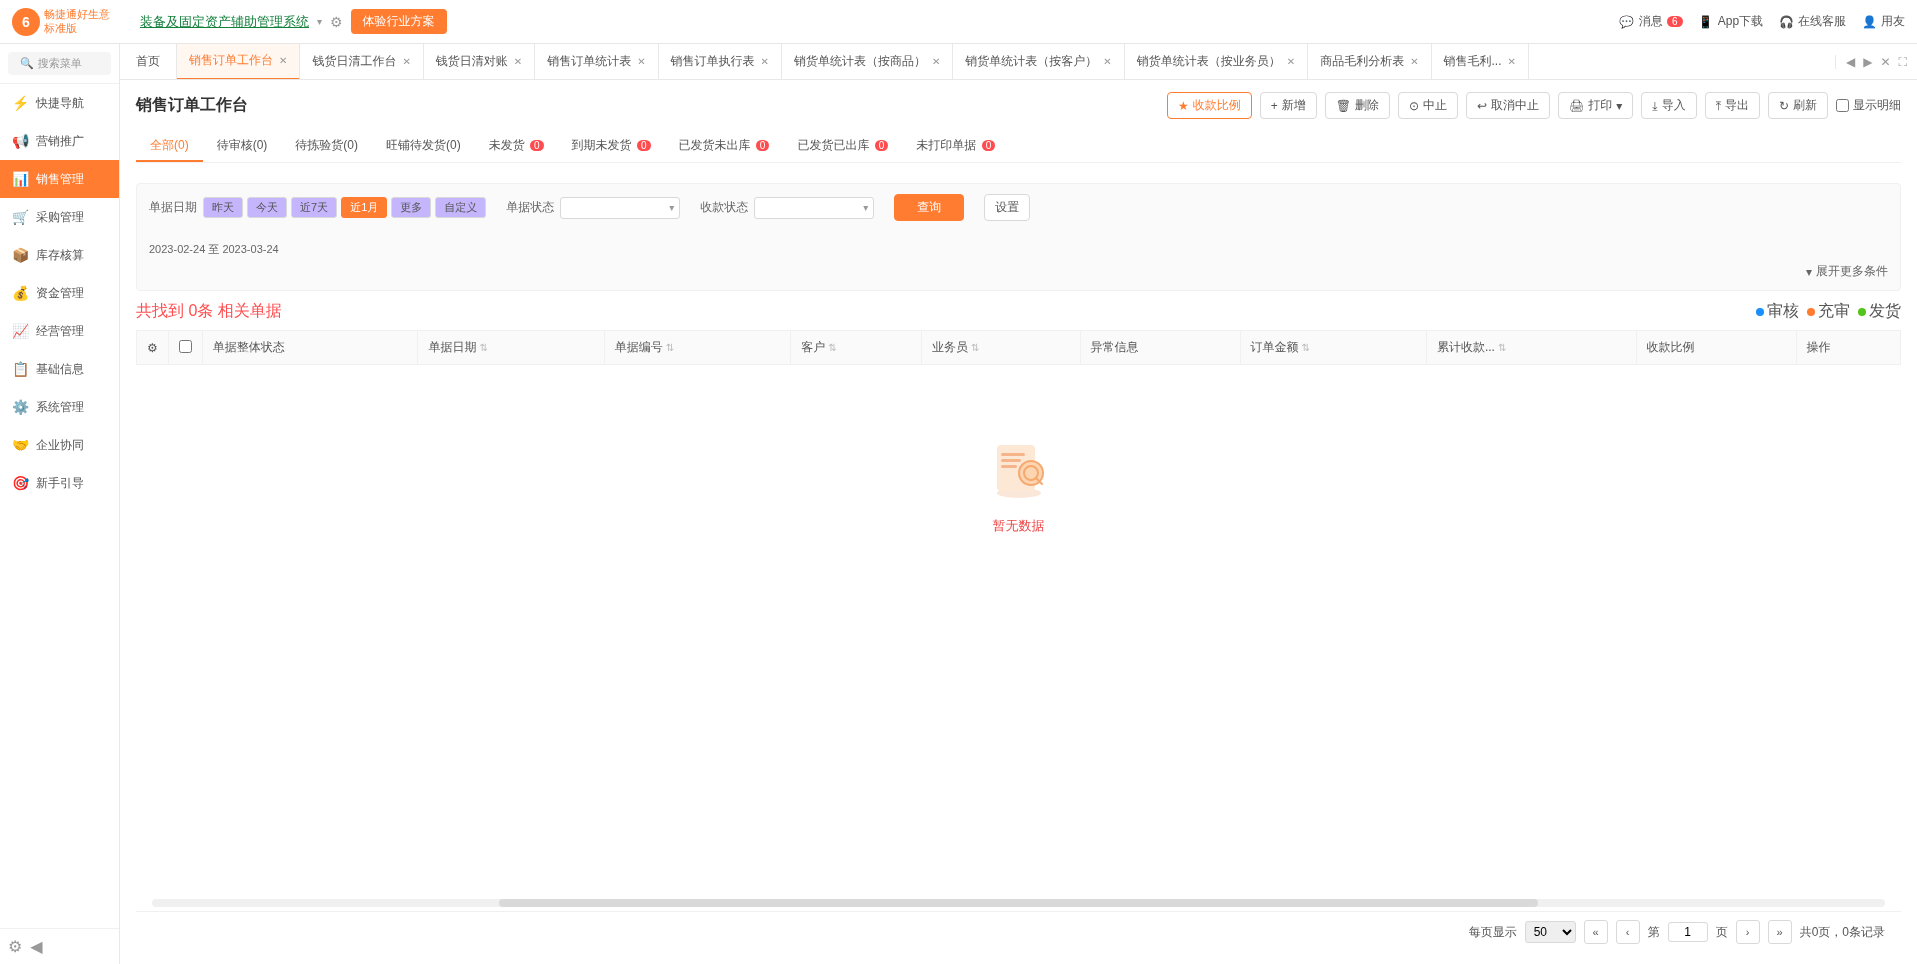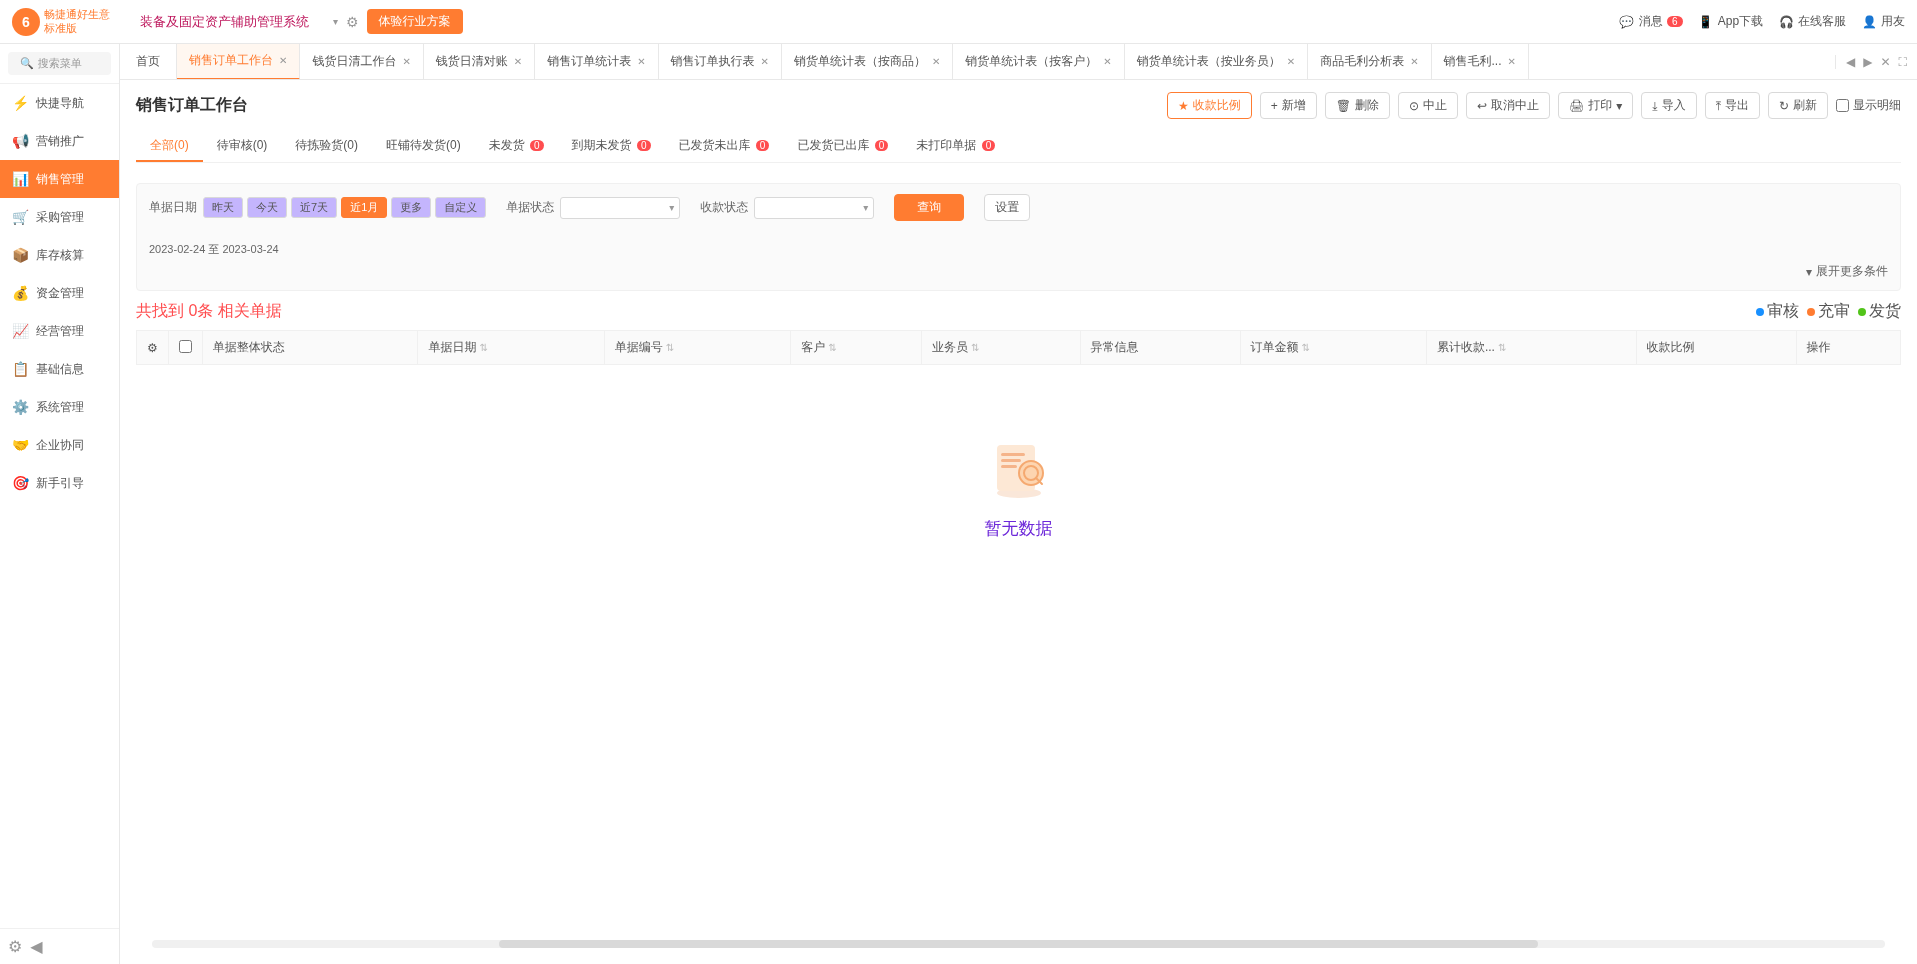--- a/index.html
+++ b/index.html
@@ -12,21 +12,21 @@
     .sidebar { width: 120px; background: #fff; border-right: 1px solid #e8e8e8; flex-shrink: 0; display: flex; flex-direction: column; }
     .content-area { flex: 1; display: flex; flex-direction: column; overflow: hidden; }
     .tab-bar { display: flex; align-items: center; background: #fff; border-bottom: 1px solid #e8e8e8; height: 36px; flex-shrink: 0; overflow: hidden; }
     .main-content { flex: 1; overflow: hidden; background: #fff; }
 
     
     .logo-area { display: flex; align-items: center; width: 120px; flex-shrink: 0; }
     .logo-icon { width: 28px; height: 28px; background: #ff7c31; border-radius: 50%; display: flex; align-items: center; justify-content: center; color: white; font-size: 14px; font-weight: bold; margin-right: 4px; }
     .logo-text { font-size: 11px; color: #ff7c31; line-height: 1.2; }
     .app-title-area { display: flex; align-items: center; flex: 1; margin-left: 8px; }
-    .app-title { font-size: 13px; color: #be185d; margin-right: 24px; }
+    .app-title { font-size: 13px; color: #15803d; margin-right: 8px; text-decoration: underline; }
     .app-title-arrow { color: #999; font-size: 10px; margin-right: 8px; }
     .gear-btn { color: #999; font-size: 14px; margin-right: 8px; cursor: pointer; }
     .industry-btn { background: #ff7c31; color: white; border: none; border-radius: 4px; padding: 4px 12px; font-size: 12px; cursor: pointer; }
     .top-right { display: flex; align-items: center; gap: 16px; margin-left: auto; }
     .top-right-item { display: flex; align-items: center; gap: 4px; color: #555; cursor: pointer; font-size: 12px; }
     .badge { background: #ff4d4f; color: white; border-radius: 10px; padding: 0 4px; font-size: 10px; min-width: 16px; text-align: center; }
 
     
     .sidebar-search { padding: 8px; border-bottom: 1px solid #f0f0f0; }
     .sidebar-search-inner { display: flex; align-items: center; background: #f5f5f5; border-radius: 4px; padding: 4px 8px; cursor: pointer; }
@@ -89,21 +89,21 @@
     
     .data-table { width: 100%; border-collapse: collapse; font-size: 12px; }
     .data-table th { background: #fafafa; border: 1px solid #f0f0f0; padding: 8px 10px; text-align: left; color: #555; font-weight: normal; white-space: nowrap; }
     .th-sort { display: flex; align-items: center; gap: 3px; }
     .sort-icon { color: #bbb; font-size: 10px; }
     .table-scroll { flex: 1; overflow-y: auto; overflow-x: auto; }
 
     
     .empty-state { display: flex; flex-direction: columns; align-items: center; justify-content: center; flex-direction: column; padding: 60px 0; }
     .empty-icon { width: 80px; height: 80px; margin-bottom: 12px; }
-    .empty-text { color: #6d28d9; font-size: 17px; }
+    .empty-text { color: #ef4444; font-size: 13px; }
 
     
     .pagination-bar { display: flex; align-items: center; justify-content: flex-end; padding: 8px 16px; border-top: 1px solid #f0f0f0; background: white; flex-shrink: 0; gap: 8px; font-size: 12px; color: #555; }
     .page-size-select { border: 1px solid #d9d9d9; border-radius: 3px; padding: 2px 4px; font-size: 12px; }
     .page-btn { width: 24px; height: 24px; border: 1px solid #d9d9d9; border-radius: 3px; background: white; cursor: pointer; display: flex; align-items: center; justify-content: center; font-size: 11px; color: #555; }
     .page-input { width: 40px; border: 1px solid #d9d9d9; border-radius: 3px; padding: 2px 4px; text-align: center; font-size: 12px; }
 
     
     .scrollbar-track { height: 8px; background: #f0f0f0; border-radius: 4px; margin: 4px 16px; }
     .scrollbar-thumb { height: 8px; width: 60%; background: #d9d9d9; border-radius: 4px; margin-left: 20%; }
@@ -472,18 +472,34 @@
                 </svg>
               </div>
               <div class="empty-text">暂无数据</div>
             </div>
           </div>
 
           <div class="scrollbar-track">
             <div class="scrollbar-thumb"></div>
           </div>
 
+          <div class="pagination-bar">
+            <span>每页显示</span>
+            <select class="page-size-select">
+              <option value="20">20</option>
+              <option value="50" selected="">50</option>
+              <option value="100">100</option>
+            </select>
+            <button class="page-btn">«</button>
+            <button class="page-btn">‹</button>
+            <span>第</span>
+            <input class="page-input" type="text" value="1" style="">
+            <span>页</span>
+            <button class="page-btn">›</button>
+            <button class="page-btn">»</button>
+            <span>共0页，0条记录</span>
+          </div>
 
         </div>
       </div>
     </div>
   </div>
 </div>
 
 </body></html>

